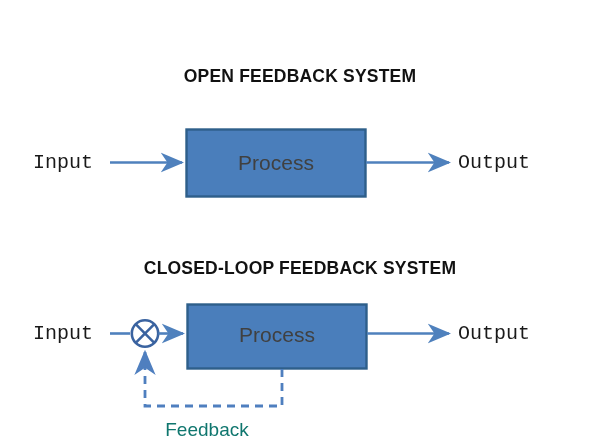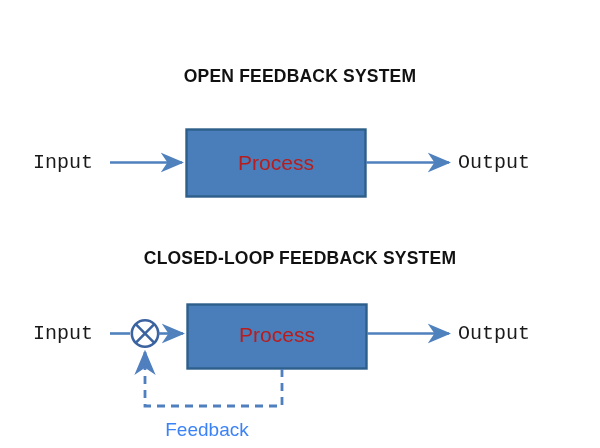--- a/index.html
+++ b/index.html
@@ -32,42 +32,42 @@
     left: 0;
     text-align: center;
     font-family: "Liberation Sans", sans-serif;
     font-weight: bold;
     font-size: 17.5px;
     letter-spacing: 0.2px;
     color: #111111;
     white-space: nowrap;
   }
   #title-open { top: 28px; }
-  #title-closed { top: 210px; }
+  #title-closed { top: 220px; }
 
   .io-label {
     position: absolute;
     font-family: Liberation Mono, monospace;
     font-size: 20px;
     color: #1a1a1a;
     white-space: nowrap;
   }
   .box-label {
     position: absolute;
     font-family: "Liberation Sans", sans-serif;
     font-size: 21px;
-    color: #b91c1c;
+    color: #404040;
     white-space: nowrap;
     text-align: center;
   }
   .feedback-label {
     position: absolute;
     font-family: "Liberation Sans", sans-serif;
     font-size: 19px;
-    color: #3b82f6;
+    color: #0f766e;
     white-space: nowrap;
     text-align: center;
     width: 160px;
   }
 </style>
 </head>
 <body>
 
 <div id="canvas">
 

